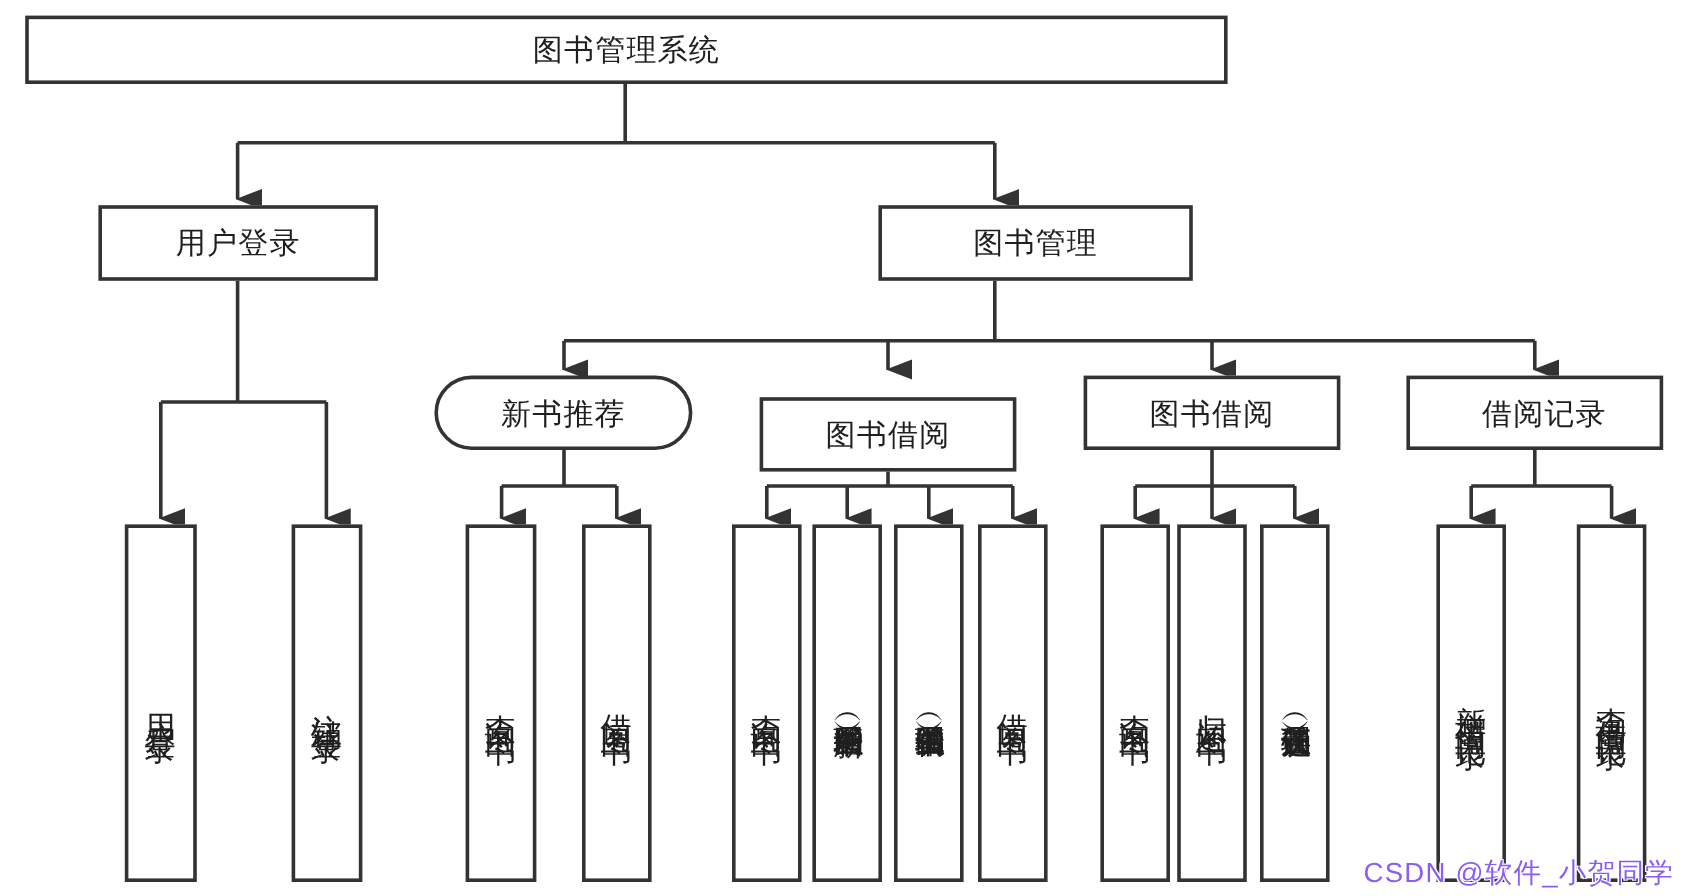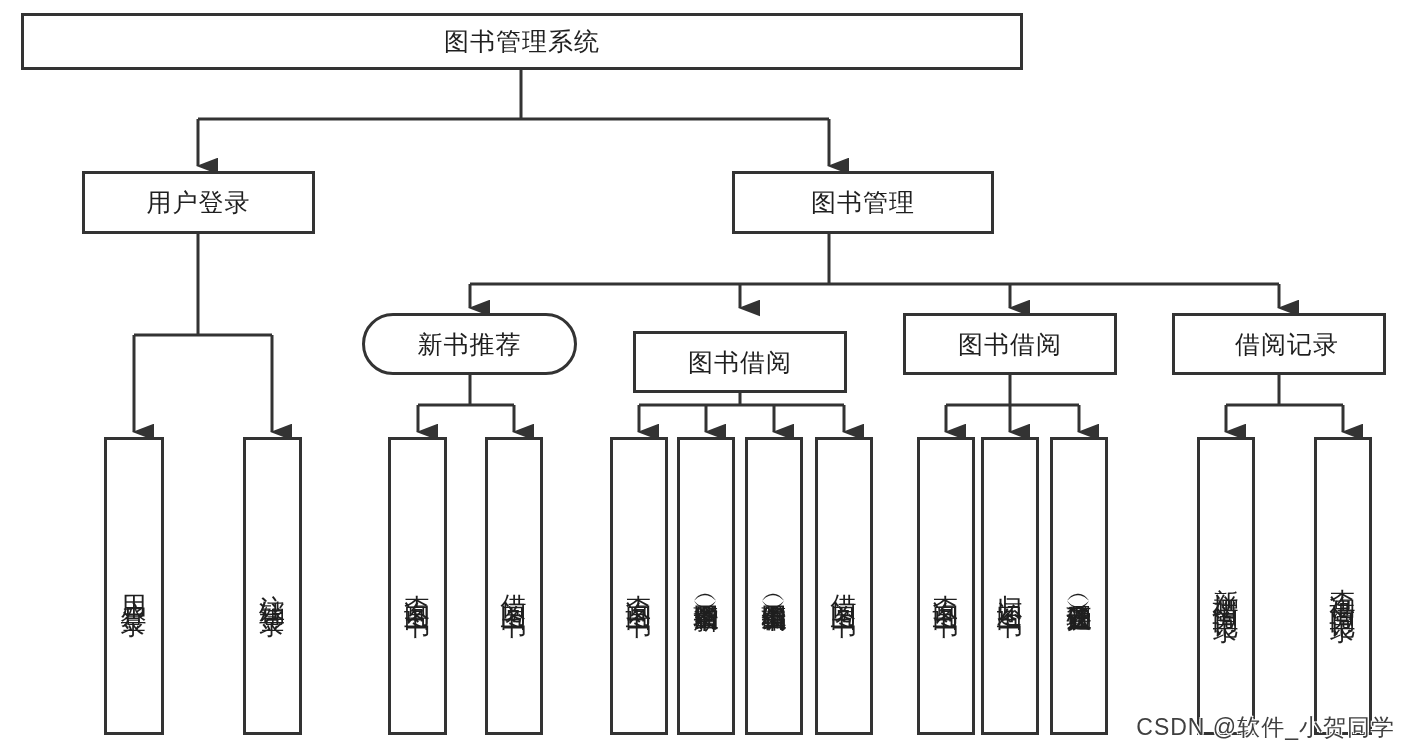--- a/index.html
+++ b/index.html
@@ -43,21 +43,21 @@
   }
   .vtext.tight {
     font-size: 25px;
     letter-spacing: 0px;
   }
   #watermark {
     position: absolute;
     right: 10px;
     bottom: 4px;
     font-size: 23px;
-    color: #404040;
+    color: #8b5cf6;
     letter-spacing: 1px;
     white-space: nowrap;
     text-shadow: 1px 1px 0 #ffffff, -1px -1px 0 #ffffff, 1px -1px 0 #ffffff, -1px 1px 0 #ffffff;
     z-index: 5;
   }
 </style>
 </head>
 <body>
 
 <div id="canvas">

